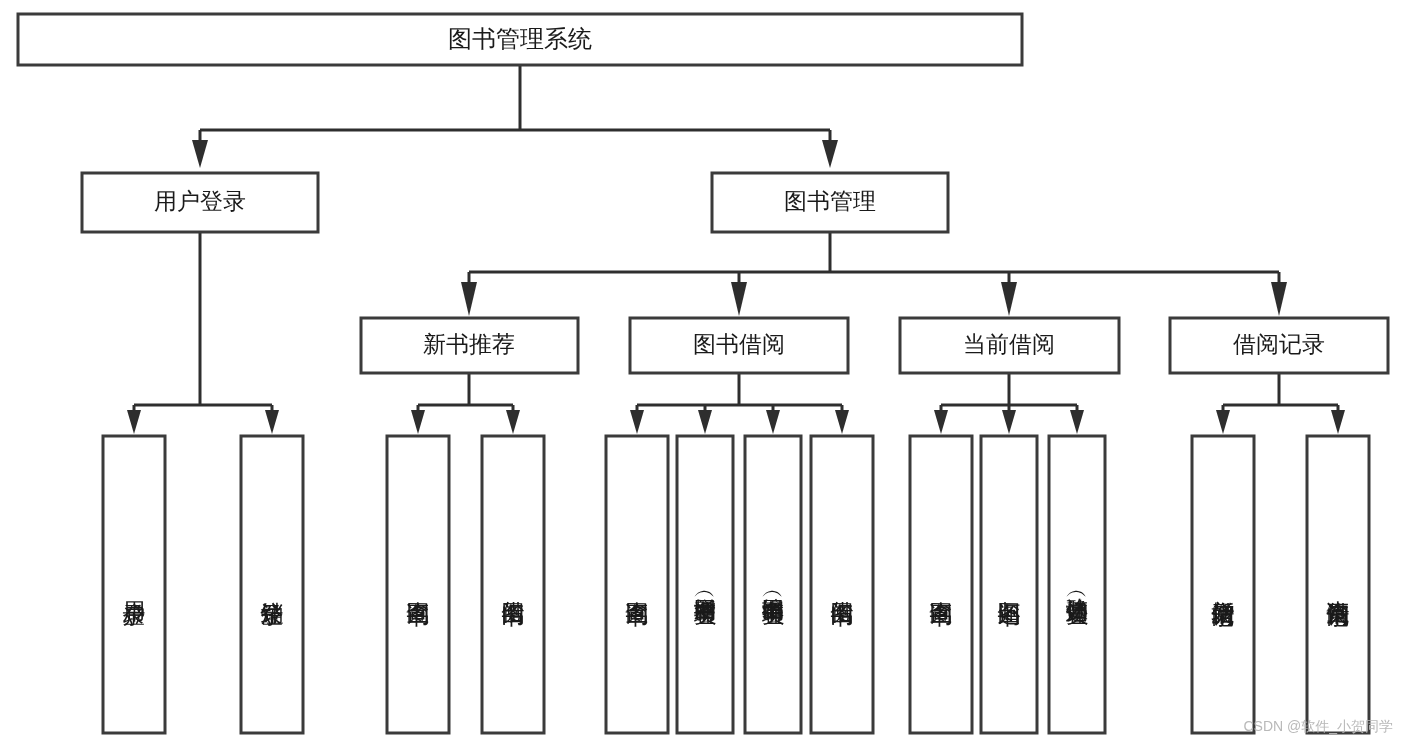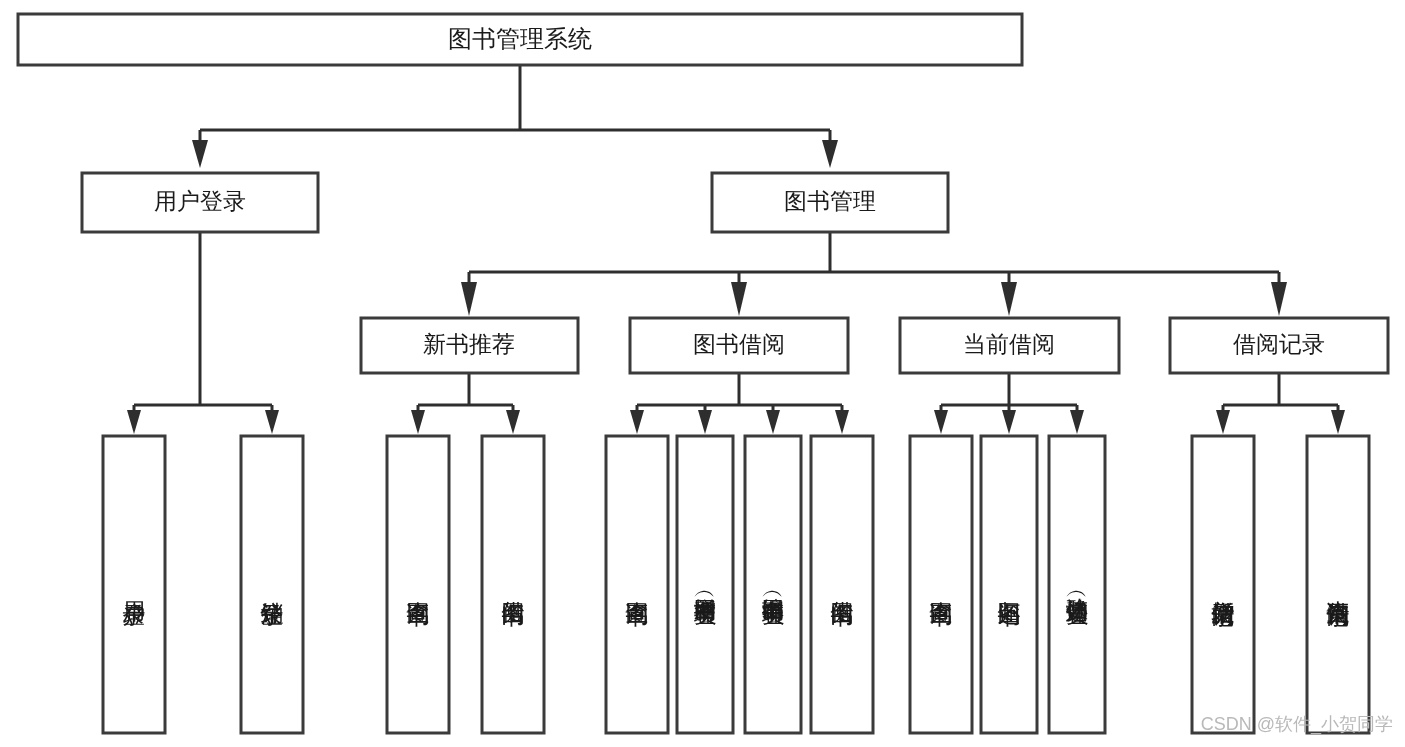--- a/index.html
+++ b/index.html
@@ -65,21 +65,21 @@
     justify-content: center;
     letter-spacing: 1px;
     white-space: nowrap;
     pointer-events: none;
   }
   .watermark {
     position: absolute;
     right: 12px;
     bottom: 5px;
     font-family: "Liberation Sans", "DejaVu Sans", sans-serif;
-    font-size: 18px;
+    font-size: 14px;
     color: #b9b9b9;
     white-space: nowrap;
     pointer-events: none;
   }
 </style>
 </head>
 <body>
 
 <div id="diagram-root">
 

